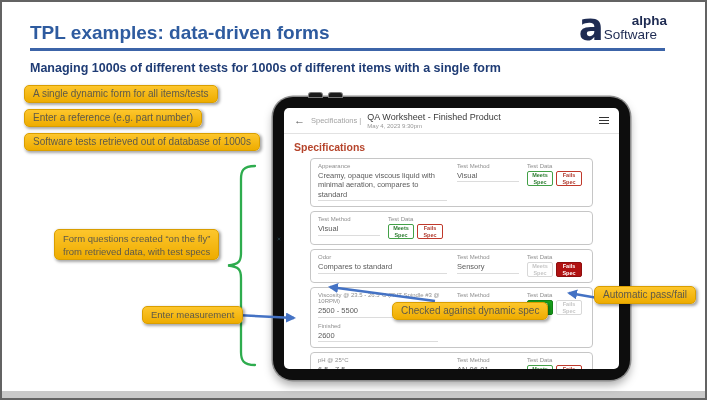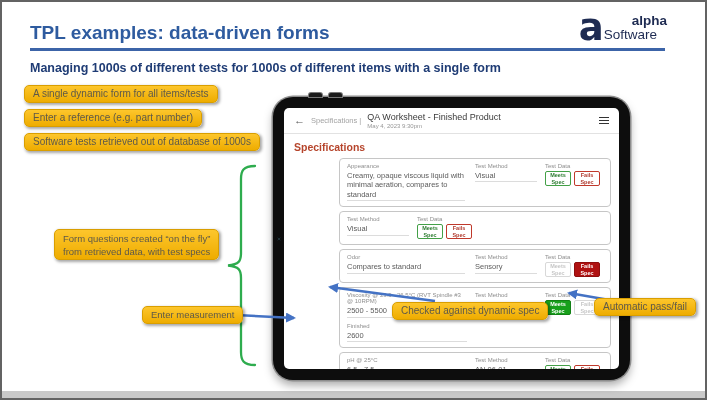--- a/index.html
+++ b/index.html
@@ -29,21 +29,21 @@
     border:1px solid #d99e00; border-radius:5px;
     box-shadow:1.5px 1.5px 3px rgba(0,0,0,.35);
     font-size:10px; color:#5e5949; padding:2px 8px 3px;
   }
   #co-single   { left:22px;  top:83px;  }
   #co-ref      { left:22px;  top:107px; }
   #co-specific { left:22px;  top:131px; }
   #co-fly      { left:52px;  top:227px; white-space:pre-line; line-height:1.35; font-size:9.5px; padding:3px 8px 0;text-align:right; }
   #co-enter    { left:140px; top:304px; font-size:9.5px; }
   #co-checked  { left:390px; top:300px; }
-  #co-auto     { left:592px; top:296px;text-align:right; }
+  #co-auto     { left:592px; top:284px;text-align:right; }
 
   
   .overlay { position:absolute; inset:0; z-index:5; pointer-events:none; }
   .arrow { stroke:var(--arrow-blue,#4472c4); stroke-width:2.4; fill:none; }
   .arrowhead { fill:var(--arrow-blue,#4472c4); }
   .brace { stroke:var(--brace-green,#2eac4e); stroke-width:2.3; fill:none; stroke-linecap:round; }
 
   
   .tablet {
     position:absolute; left:271px; top:95px; width:357px; height:283px; z-index:2;
@@ -58,21 +58,21 @@
   
   .app-header { display:flex; align-items:center; height:26px; border-bottom:1px solid #e2e2e2; padding:0 10px; gap:6px; }
   .back-icon { font-size:11px; color:#555; line-height:1; }
   .crumb { font-size:7.5px; color:#a3a3a3; }
   .app-title { font-size:9px; color:#3b3b3b; line-height:1.2; }
   .app-date { font-size:6px; color:#979797; }
   .menu-icon { margin-left:auto; width:10px; }
   .menu-icon i { display:block; height:1.5px; background:#333; margin:1.6px 0; }
 
   .section-title { font-size:10.5px; font-weight:bold; color:#b6452c; margin:7px 10px 5px; }
-  .card-list { padding:0 8px;margin-left:47px; }
+  .card-list { padding:0 26px; }
 
   .card { border:1px solid #c6c6c6; border-radius:4px; background:#fff; padding:4px 7px 5px; margin-bottom:4px; }
   .card-main { display:flex; }
   .col-left { flex:1; min-width:0; padding-right:10px; }
   .col-method { width:70px; flex:none; padding-right:8px; }
   .col-td { width:58px; flex:none; }
   .f-label { font-size:6px; color:#8f8f8f; margin-bottom:2px; }
   .f-value { font-size:7.5px; color:#5c5c5c; border-bottom:1px solid #dcdcdc; padding-bottom:1px; min-height:9px; line-height:1.25; }
   .btn-row { display:flex; gap:3px; margin-top:1px; }
   .spec-btn {

